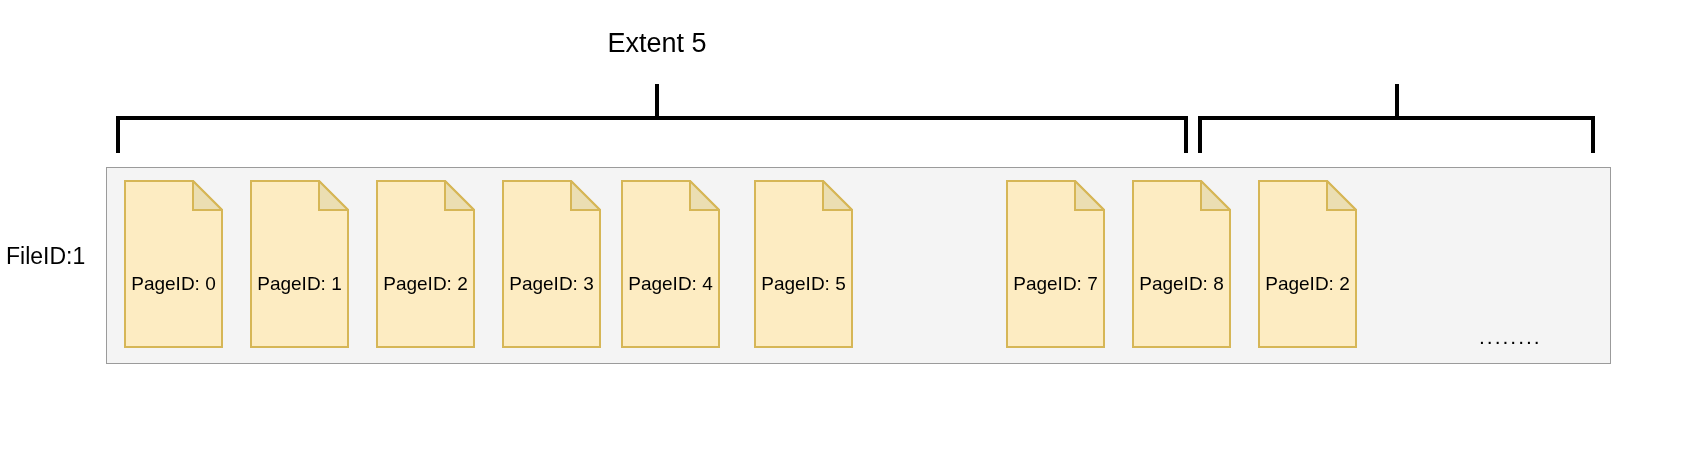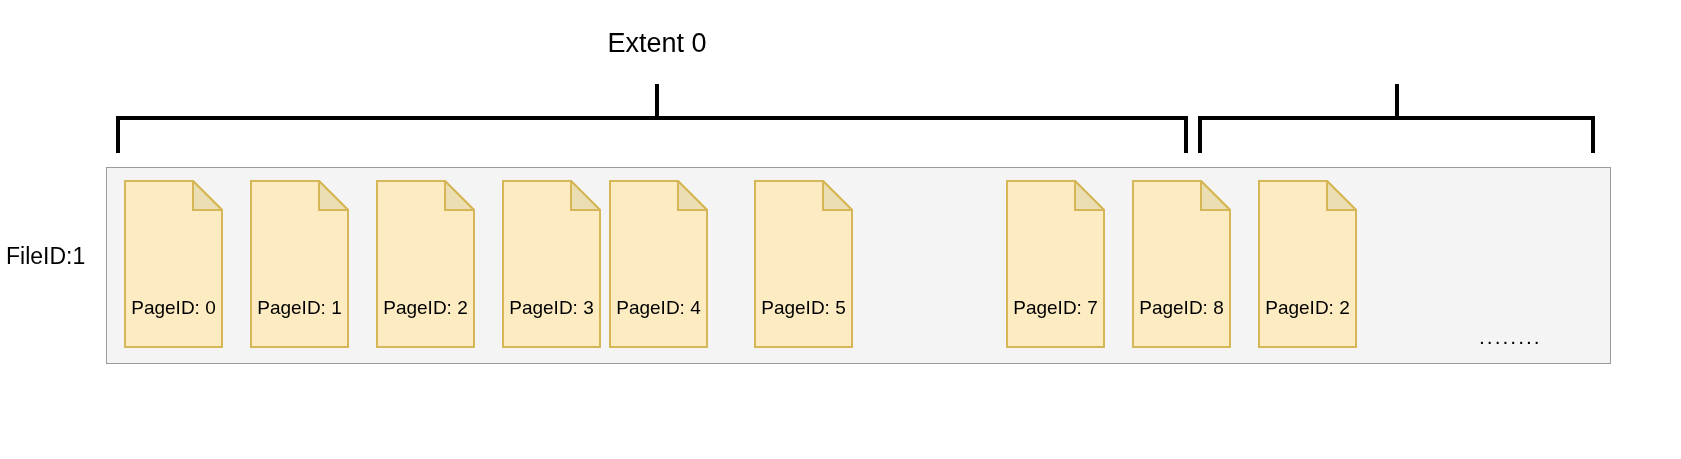--- a/index.html
+++ b/index.html
@@ -84,41 +84,40 @@
     width: 99px;
     height: 208px;
     display: flex;
     align-items: center;
     justify-content: center;
     font-size: 19px;
     line-height: 22px;
     color: #000000;
     white-space: nowrap;
     letter-spacing: 0px;
-    margin-top: 24px;
   }
 
   
   #ellipsis {
     position: absolute;
     left: 1372px;
     top: 158px;
     font-size: 21px;
     line-height: 21px;
     letter-spacing: 2px;
     color: #000000;
     white-space: nowrap;
   }
 </style>
 </head>
 <body>
 
 <div id="canvas">
 
-  <div class="extent-label" id="extent-label-0" style="left: 507px; top: 27px; width: 300px;">Extent 0</div>
+  <div class="extent-label" id="extent-label-0" style="left: 507px; top: 27px; width: 300px;">Extent 5</div>
 
   <svg id="brackets" viewBox="0 0 1681 459" xmlns="http://www.w3.org/2000/svg">
     <g id="bracket-group-0" stroke="#000000" stroke-width="4" fill="none" stroke-linecap="butt">
       <path id="bracket-path-0" d="M118,153 L118,118 L1186,118 L1186,153"></path>
       <line id="bracket-tick-0" x1="657" y1="84" x2="657" y2="118" stroke-width="4"></line>
     </g>
     <g id="bracket-group-1" stroke="#000000" stroke-width="4" fill="none" stroke-linecap="butt">
       <path id="bracket-path-1" d="M1200,153 L1200,118 L1593,118 L1593,153"></path>
       <line id="bracket-tick-1" x1="1397" y1="84" x2="1397" y2="118" stroke-width="4"></line>
     </g>
@@ -149,21 +148,21 @@
         </svg>
         <div class="page-label">PageID: 2</div>
       </div>
       <div class="page-card" style="left: 395px; border-radius: 18px;">
         <svg class="page-shape" viewBox="0 0 99 168">
           <path d="M1,1 L69,1 L98,30 L98,167 L1,167 Z" fill="#fdecc2" stroke="#d6b656" stroke-width="2"></path>
           <path d="M69,1 L98,30 L69,30 Z" fill="#ebdeb2" stroke="#d6b656" stroke-width="2"></path>
         </svg>
         <div class="page-label">PageID: 3</div>
       </div>
-      <div class="page-card" style="left: 502px;">
+      <div class="page-card" style="left: 514px;">
         <svg class="page-shape" viewBox="0 0 99 168">
           <path d="M1,1 L69,1 L98,30 L98,167 L1,167 Z" fill="#fdecc2" stroke="#d6b656" stroke-width="2"></path>
           <path d="M69,1 L98,30 L69,30 Z" fill="#ebdeb2" stroke="#d6b656" stroke-width="2"></path>
         </svg>
         <div class="page-label">PageID: 4</div>
       </div>
       <div class="page-card" style="left: 647px;">
         <svg class="page-shape" viewBox="0 0 99 168">
           <path d="M1,1 L69,1 L98,30 L98,167 L1,167 Z" fill="#fdecc2" stroke="#d6b656" stroke-width="2"></path>
           <path d="M69,1 L98,30 L69,30 Z" fill="#ebdeb2" stroke="#d6b656" stroke-width="2"></path>

